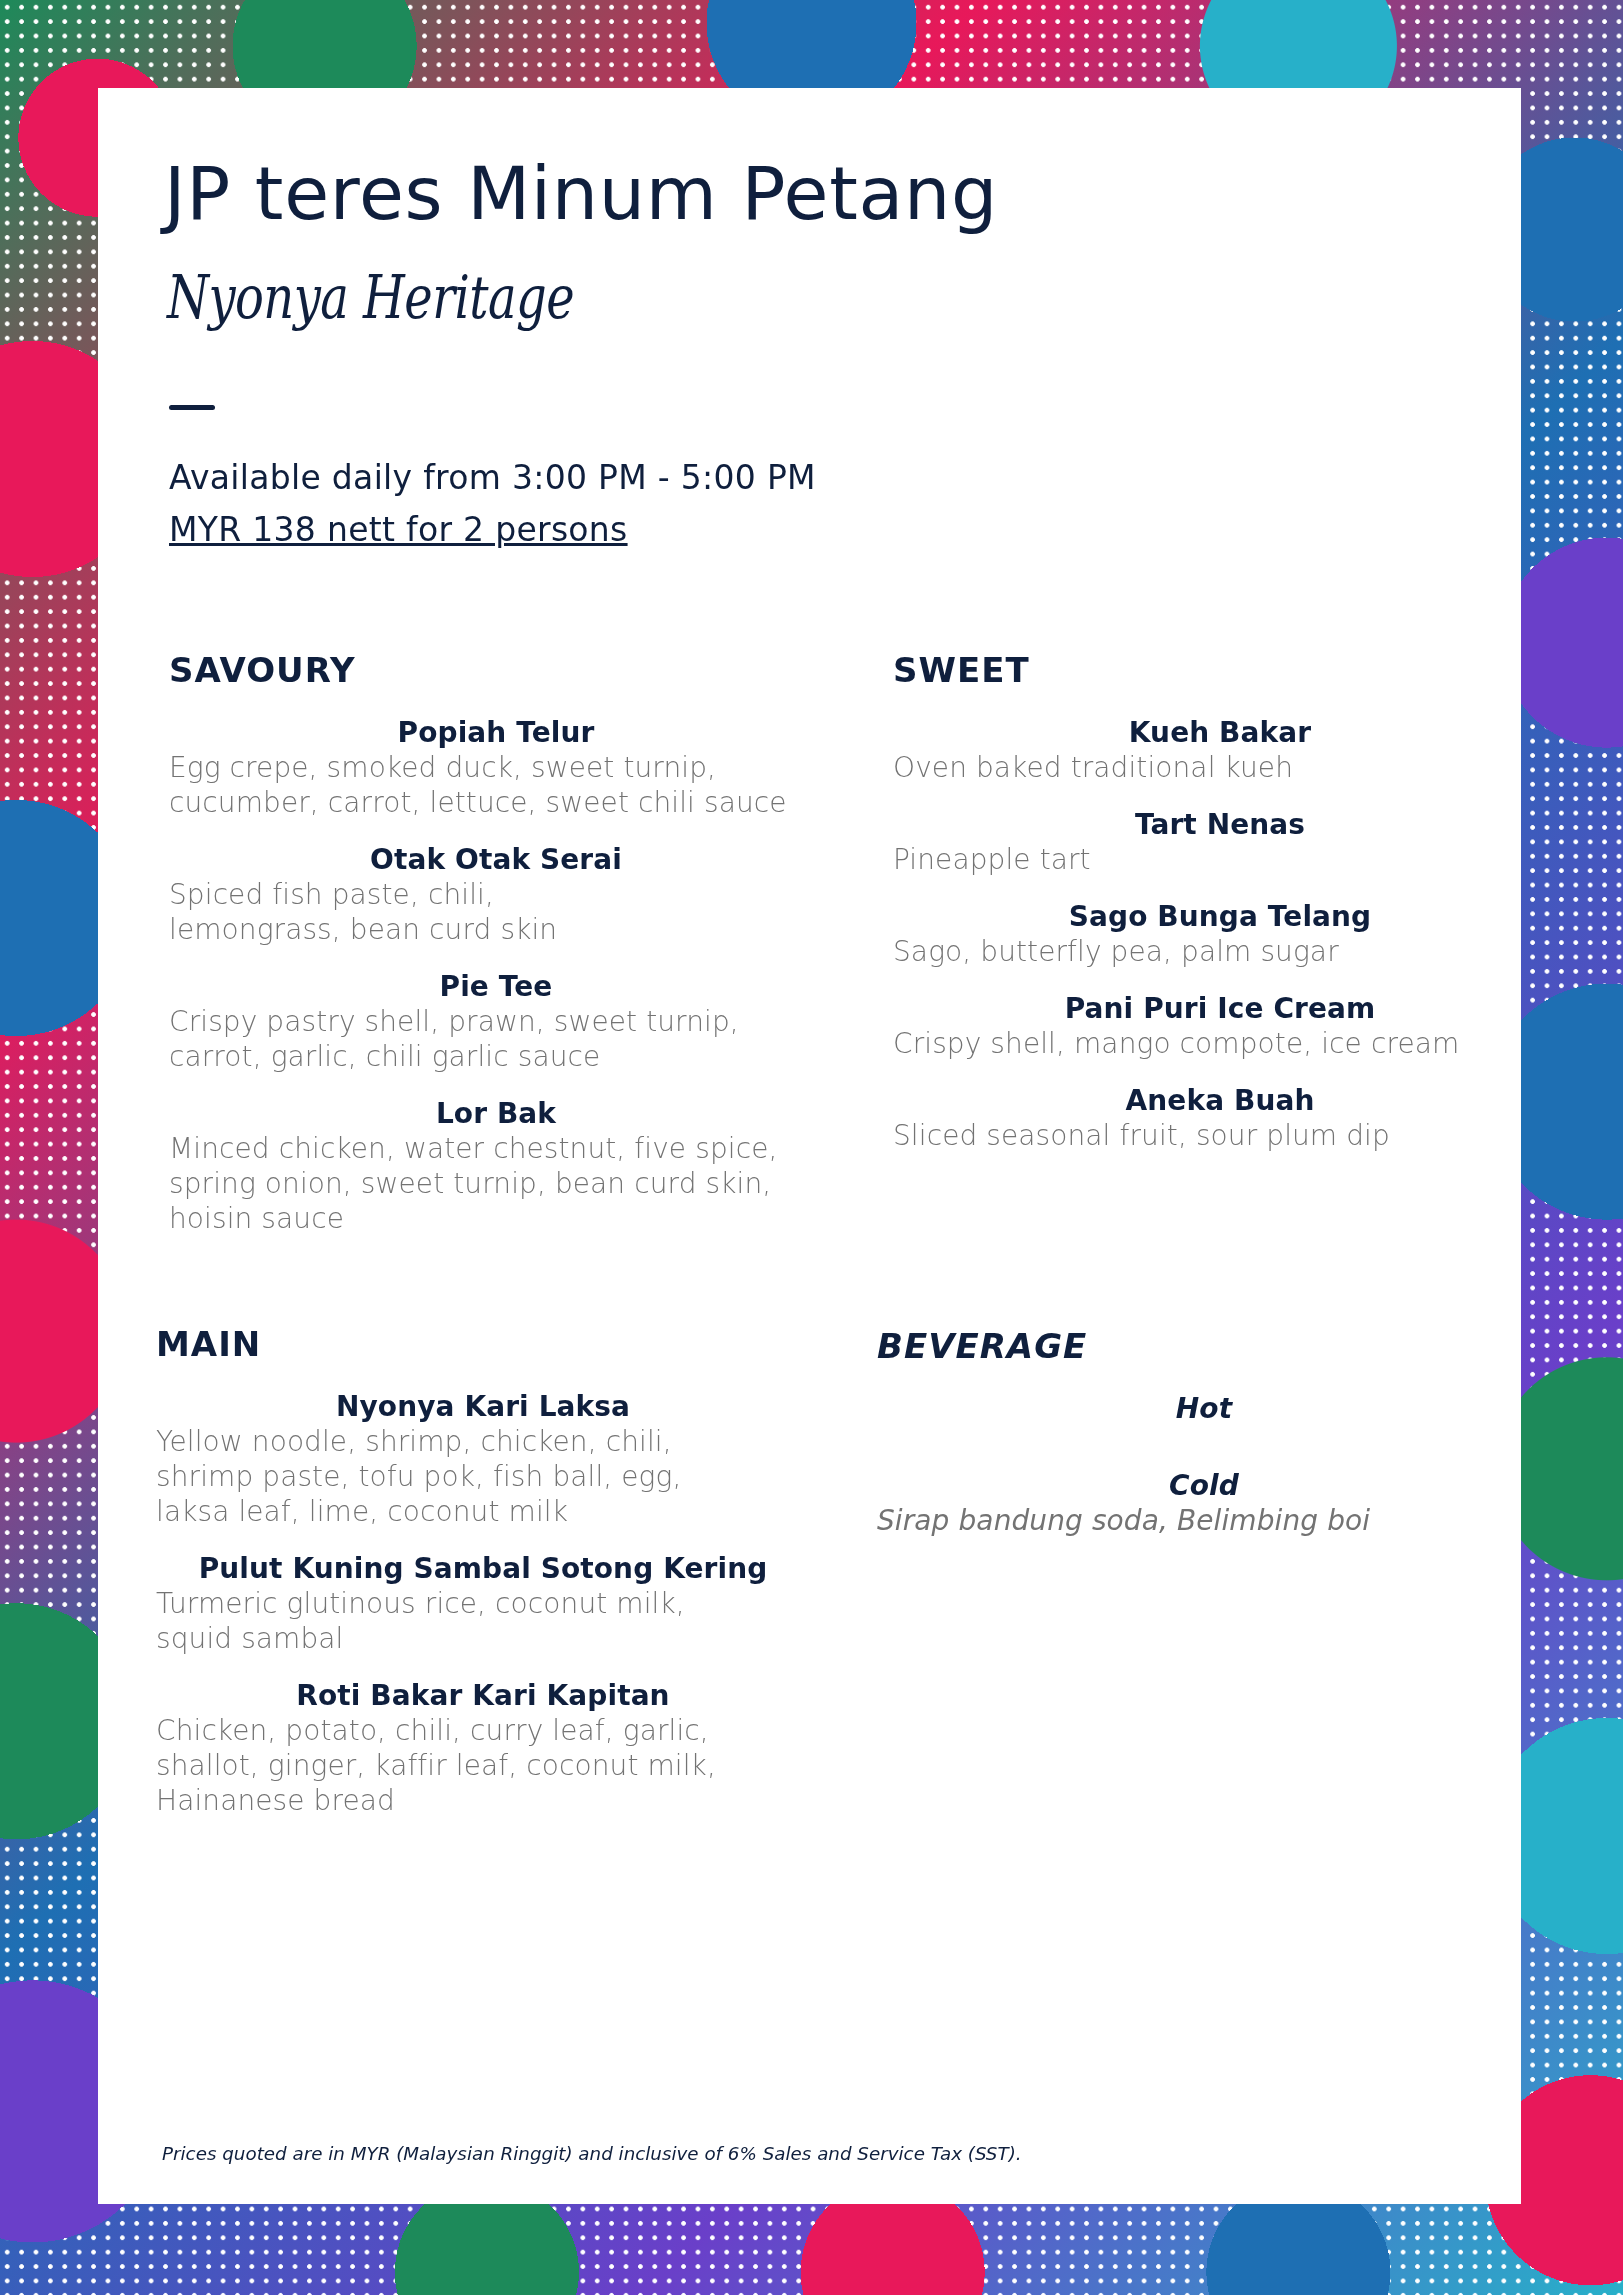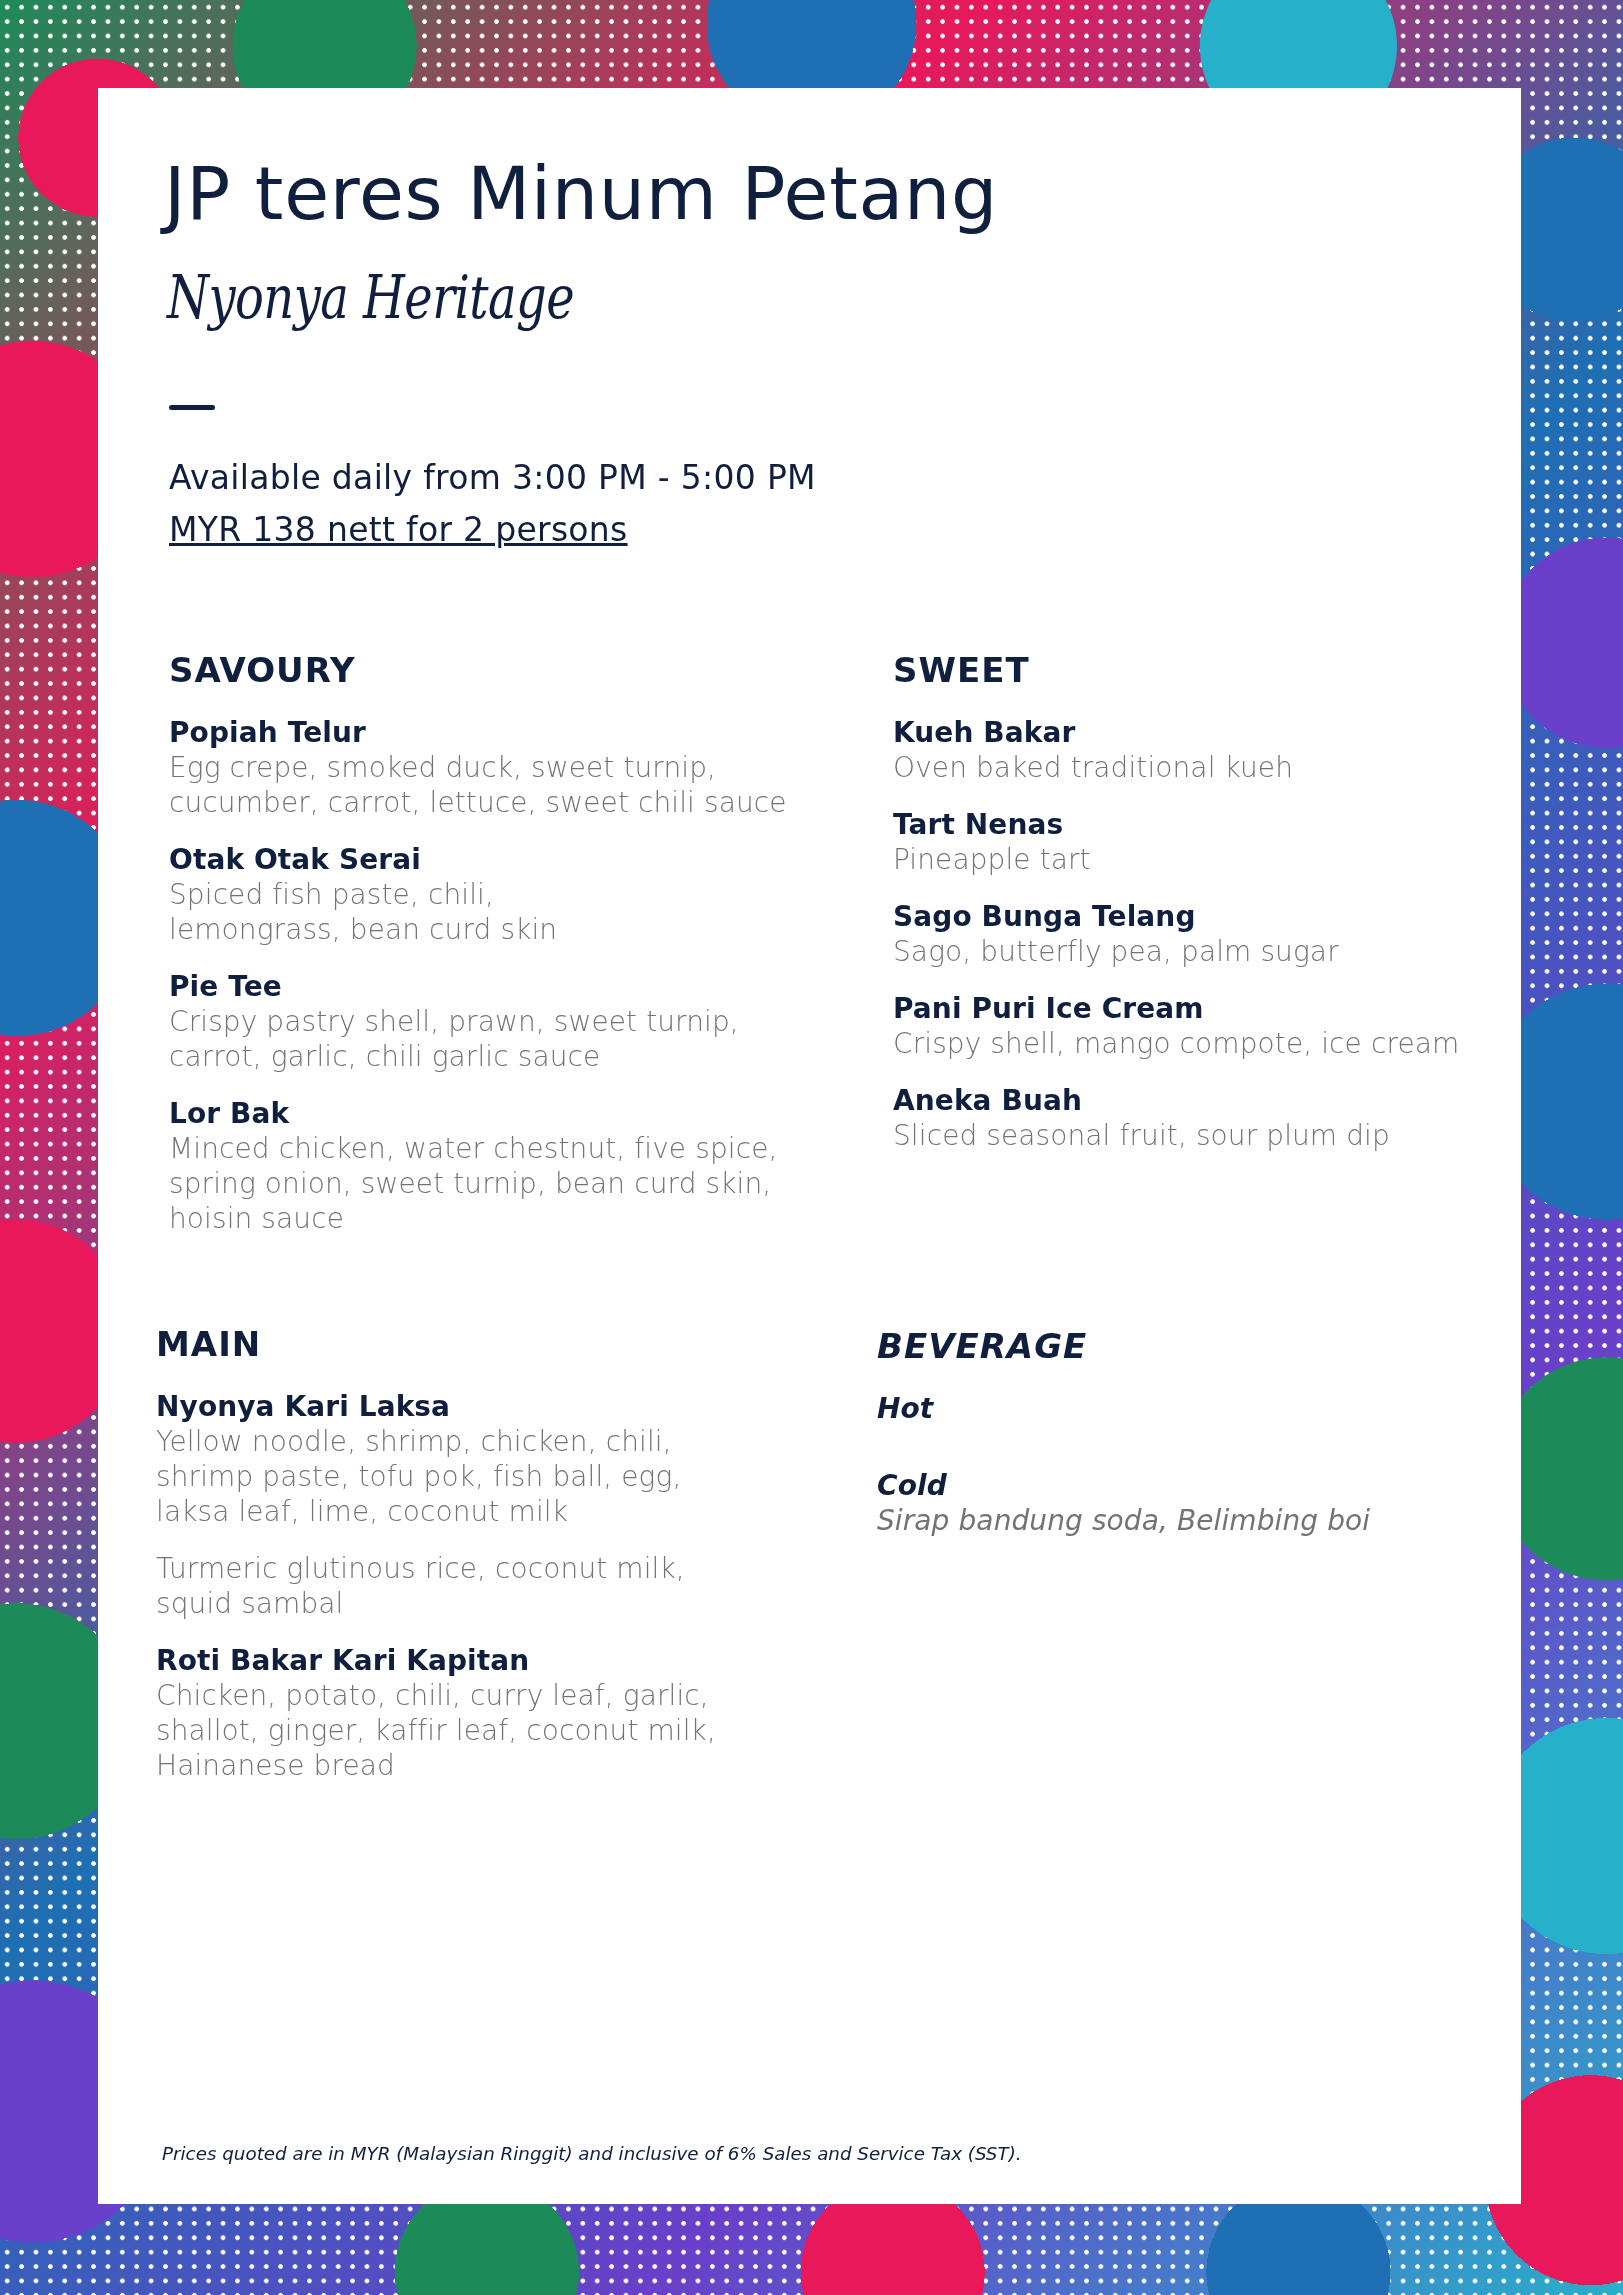--- a/index.html
+++ b/index.html
@@ -51,20 +51,21 @@
   }
   .section { position: absolute; width: 654px; }
   .section-title {
     font-size: 34px; font-weight: bold; letter-spacing: 1px; line-height: 1;
     margin: 0 0 27.5px 0; font-family: "DejaVu Sans", sans-serif;
   }
   .item { margin-bottom: 22px; }
   .item-name {
     font-size: 28px; font-weight: 600; line-height: 35px; font-family: "DejaVu Sans", sans-serif;
     letter-spacing: 0.1px;
+    text-align: center;
   }
   .item-desc {
     font-size: 28px; line-height: 35px; font-weight: 300; white-space: pre-line;
     font-family: "DejaVu Sans", sans-serif; color: #737373; letter-spacing: 0.1px;
   }
   .bev .item { margin-bottom: 42px; }
   .footer {
     left: 162px; top: 2100px; font-size: 18.3px; font-style: italic;
     font-family: "DejaVu Sans", sans-serif; color: #0f1f3d; margin-top: 43px;
   }
@@ -131,20 +132,21 @@
 
 <div class="section" style="left:156px; top:1327px;">
   <div class="section-title">MAIN</div>
   <div class="item">
     <div class="item-name">Nyonya Kari Laksa</div>
     <div class="item-desc">Yellow noodle, shrimp, chicken, chili,
 shrimp paste, tofu pok, fish ball, egg,
 laksa leaf, lime, coconut milk</div>
   </div>
   <div class="item">
+    <div class="item-name">Pulut Kuning Sambal Sotong Kering</div>
     <div class="item-desc">Turmeric glutinous rice, coconut milk,
 squid sambal</div>
   </div>
   <div class="item">
     <div class="item-name">Roti Bakar Kari Kapitan</div>
     <div class="item-desc">Chicken, potato, chili, curry leaf, garlic,
 shallot, ginger, kaffir leaf, coconut milk,
 Hainanese bread</div>
   </div>
 </div>

